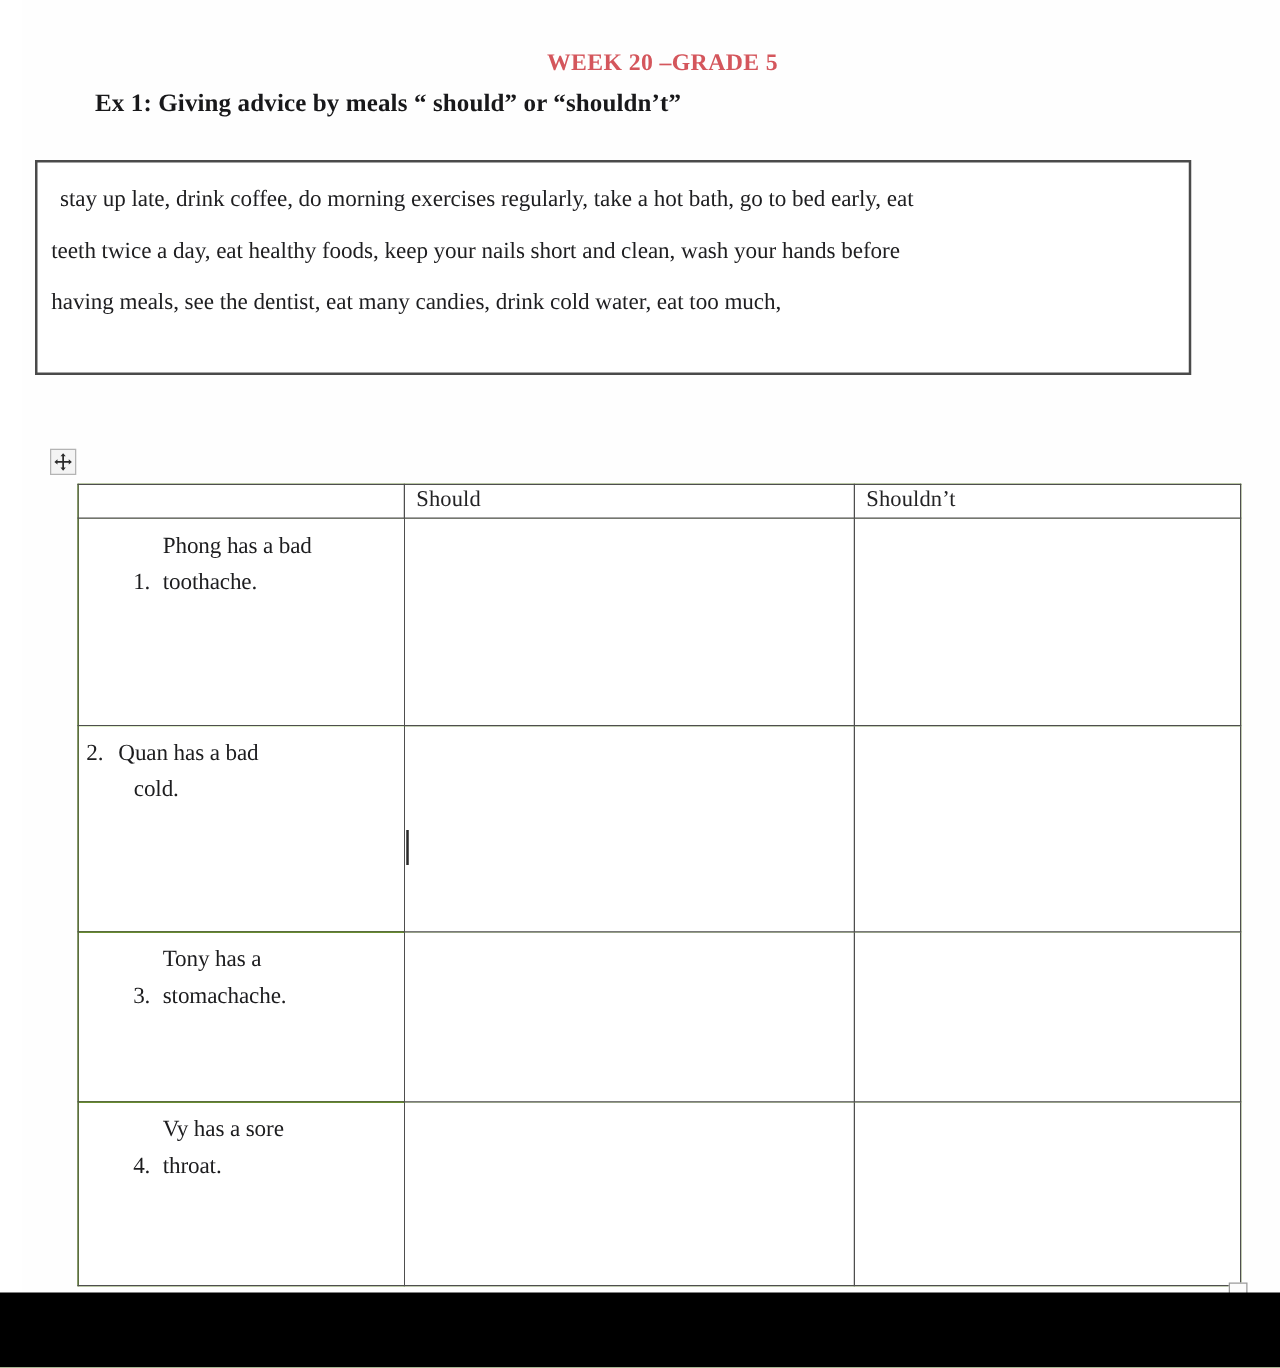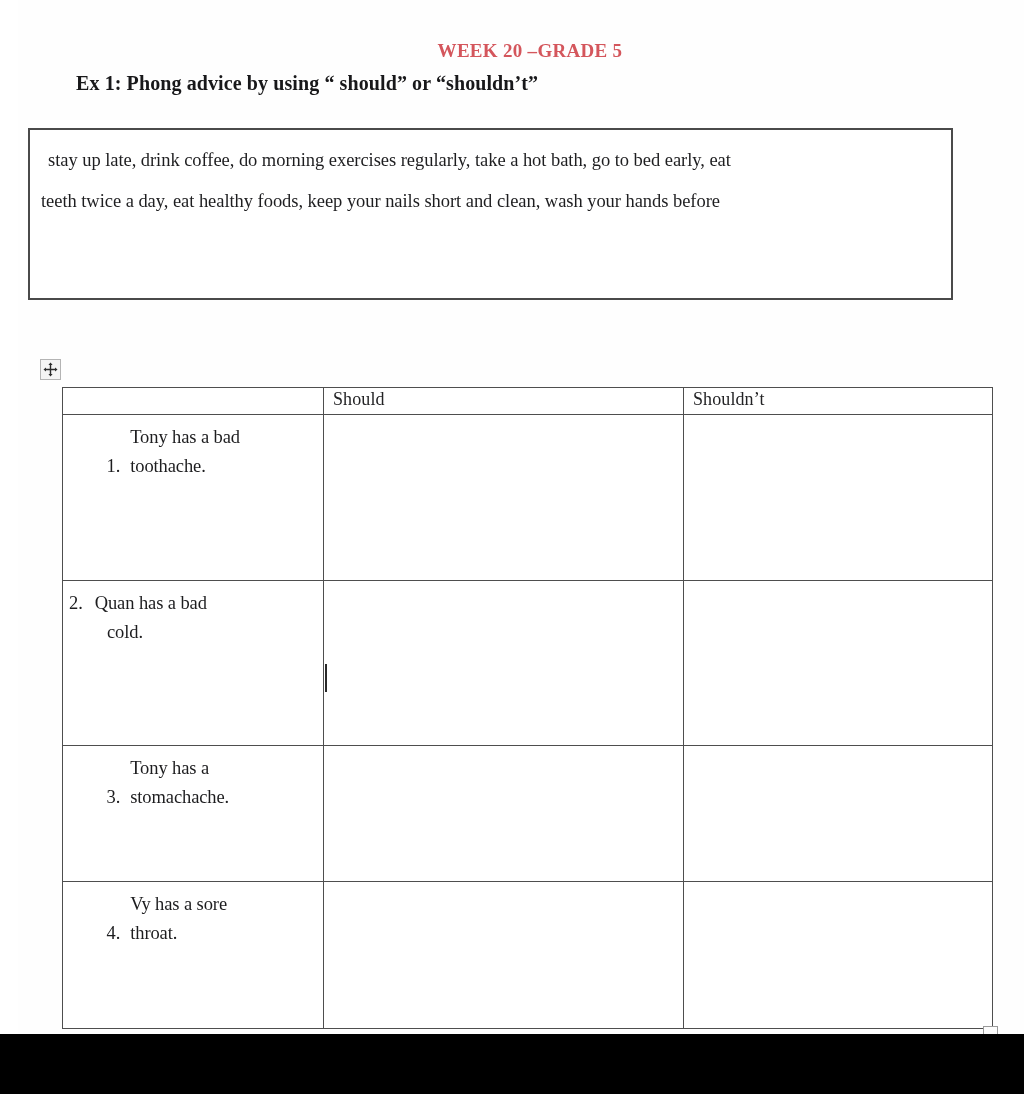--- a/index.html
+++ b/index.html
@@ -181,25 +181,26 @@
     background: #000000;
   }
 </style>
 </head>
 <body>
 
 <div id="page">
 
   <div id="doc-title">WEEK 20 –GRADE 5</div>
 
-  <div id="ex-heading">Ex 1: Phong advice by using “ should” or “shouldn’t”</div>
+  <div id="ex-heading">Ex 1: Giving advice by meals “ should” or “shouldn’t”</div>
 
   <div id="word-bank">
     <div class="wb-line first">stay up late, drink coffee, do morning exercises regularly, take a hot bath, go to bed early, eat</div>
     <div class="wb-line">teeth twice a day, eat healthy foods, keep your nails short and clean, wash your hands before</div>
+    <div class="wb-line">having meals, see the dentist, eat many candies, drink cold water, eat too much,</div>
   </div>
 
   <div id="table-move-handle">
     <svg width="15" height="15" viewBox="0 0 15 15">
       <path d="M7.5 0.5 L9.6 3.0 L8.2 3.0 L8.2 6.8 L12.0 6.8 L12.0 5.4 L14.5 7.5 L12.0 9.6 L12.0 8.2 L8.2 8.2 L8.2 12.0 L9.6 12.0 L7.5 14.5 L5.4 12.0 L6.8 12.0 L6.8 8.2 L3.0 8.2 L3.0 9.6 L0.5 7.5 L3.0 5.4 L3.0 6.8 L6.8 6.8 L6.8 3.0 L5.4 3.0 Z" fill="#2c2c2c"></path>
     </svg>
   </div>
 
   <table id="advice-table">
     <colgroup>
@@ -216,21 +217,21 @@
           <div class="hdr-label">Should</div>
         </td>
         <td>
           <div class="hdr-label">Shouldn’t</div>
         </td>
       </tr>
 
       <tr class="r1">
         <td class="prompt-cell">
           <div class="prompt-text hang">
-            <span class="num">1.</span><span class="body"><span>Tony has a bad</span><br><span>toothache.</span></span>
+            <span class="num">1.</span><span class="body"><span>Phong has a bad</span><br><span>toothache.</span></span>
           </div>
         </td>
         <td>
           <div class="prompt-text"></div>
         </td>
         <td>
           <div class="prompt-text"></div>
         </td>
       </tr>
 

